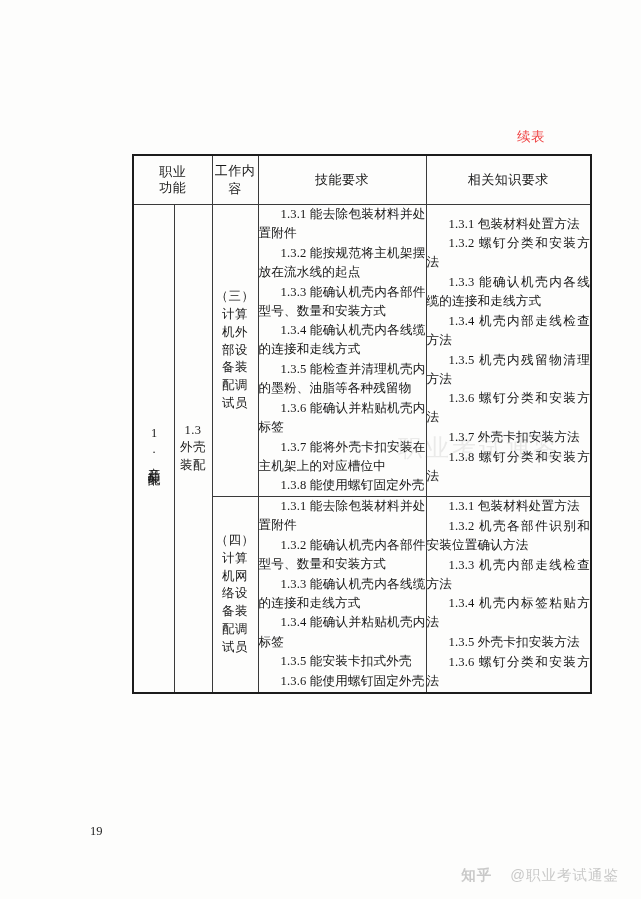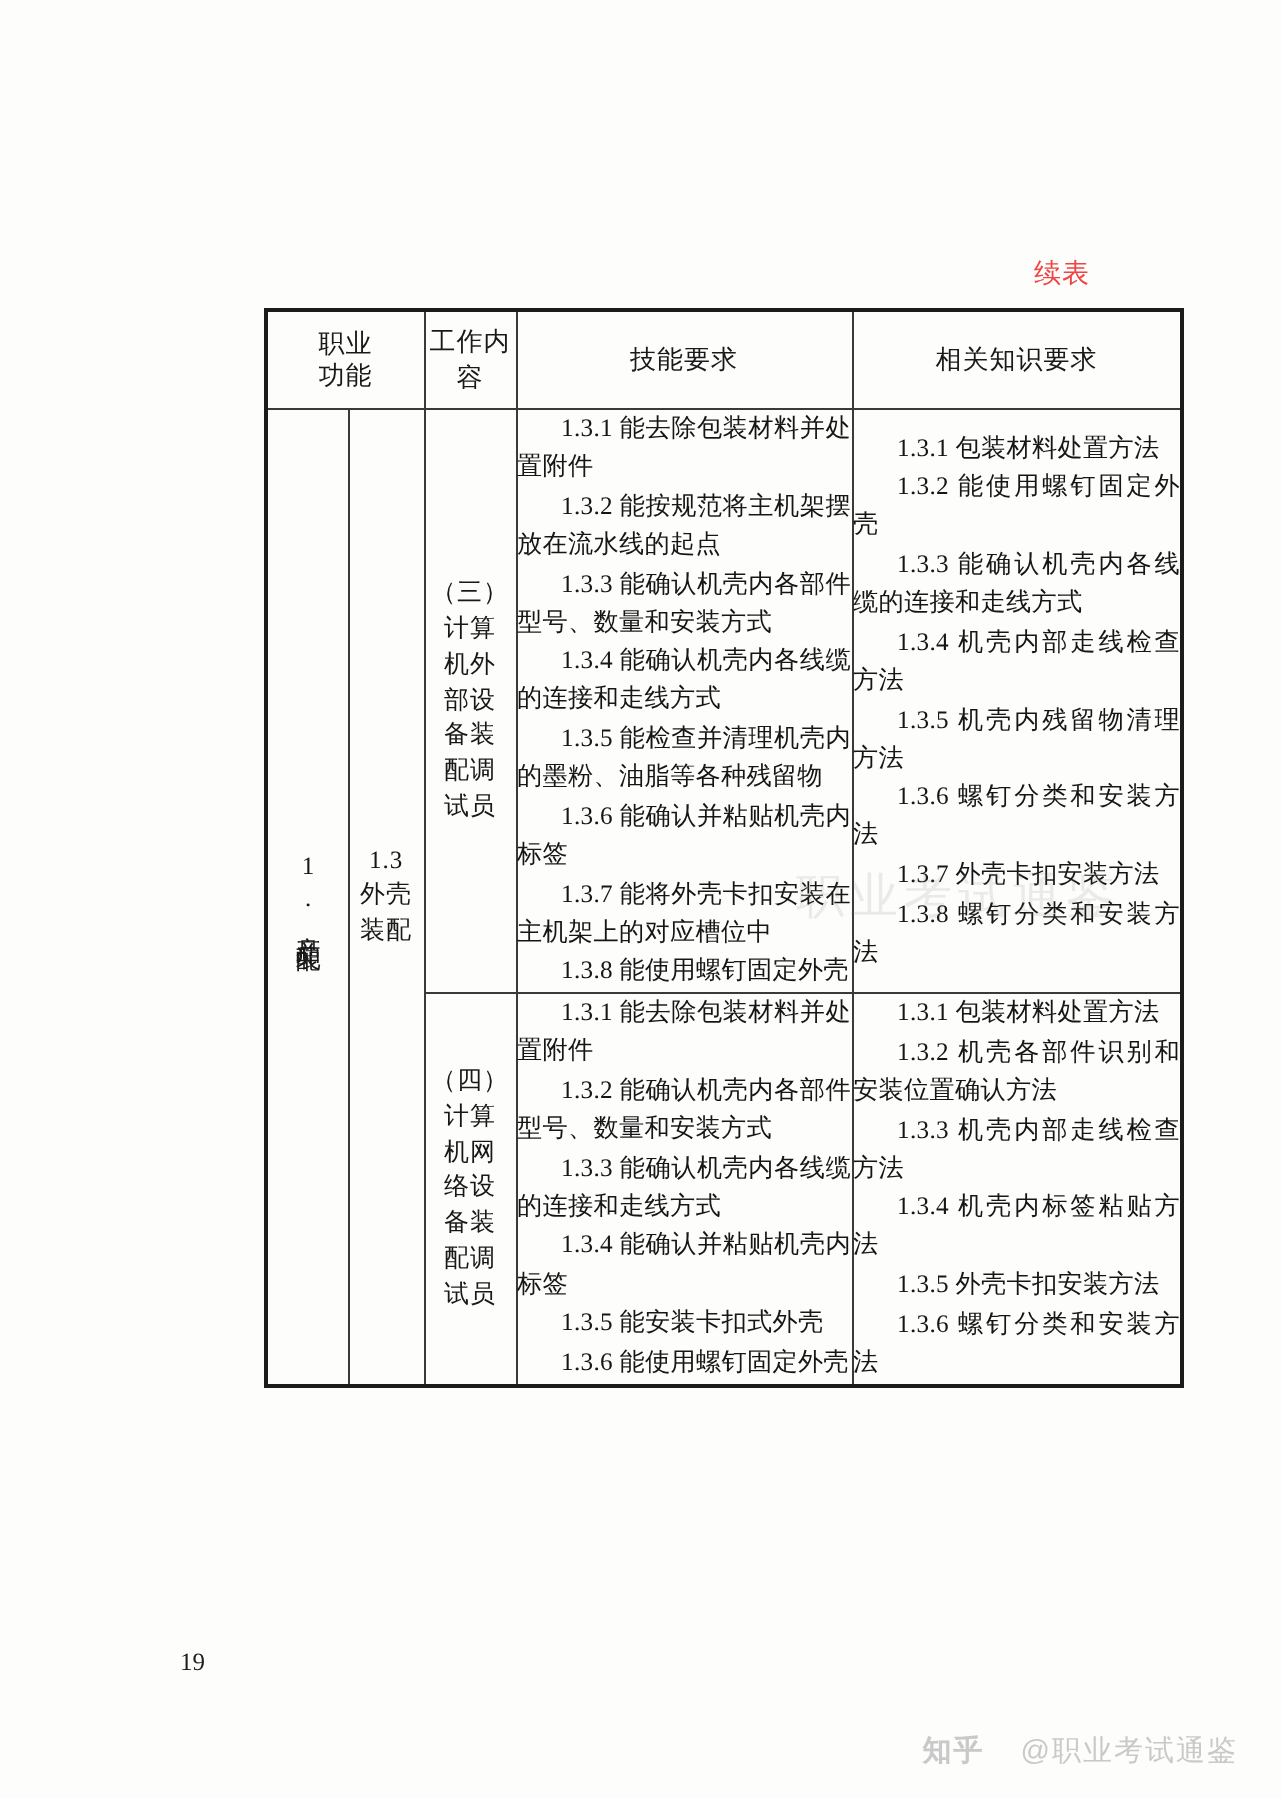--- a/index.html
+++ b/index.html
@@ -233,21 +233,21 @@
                 <li>1.3.4 能确认机壳内各线缆的连接和走线方式</li>
                 <li>1.3.5 能检查并清理机壳内的墨粉、油脂等各种残留物</li>
                 <li>1.3.6 能确认并粘贴机壳内标签</li>
                 <li>1.3.7 能将外壳卡扣安装在主机架上的对应槽位中</li>
                 <li>1.3.8 能使用螺钉固定外壳</li>
               </ul>
           </td>
           <td class="content">
             <ul>
                 <li>1.3.1 包装材料处置方法</li>
-                <li>1.3.2 能使用螺钉固定外壳</li>
+                <li>1.3.2 螺钉分类和安装方法</li>
                 <li>1.3.3 能确认机壳内各线缆的连接和走线方式</li>
                 <li>1.3.4 机壳内部走线检查方法</li>
                 <li>1.3.5 机壳内残留物清理方法</li>
                 <li>1.3.6 螺钉分类和安装方法</li>
                 <li>1.3.7 外壳卡扣安装方法</li>
                 <li>1.3.8 螺钉分类和安装方法</li>
               </ul>
           </td>
         </tr>
         <tr>

